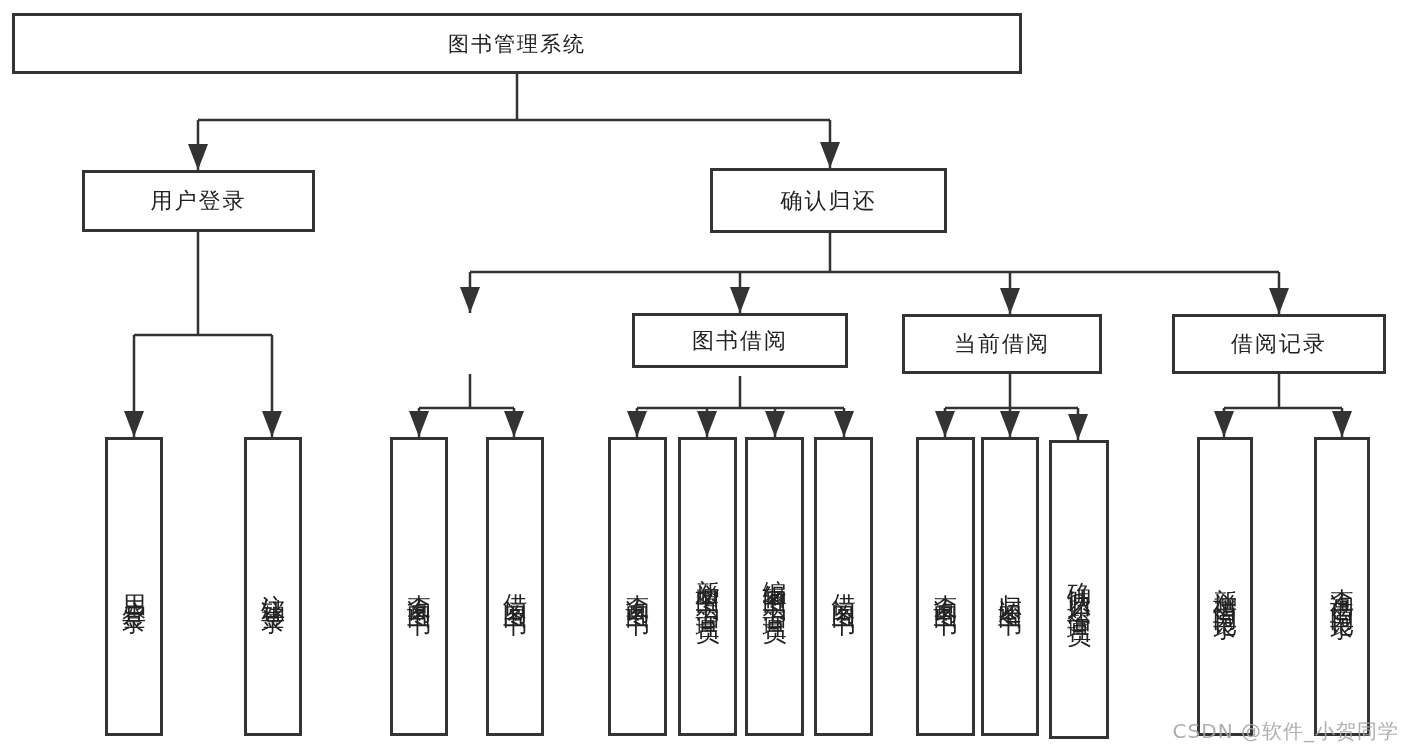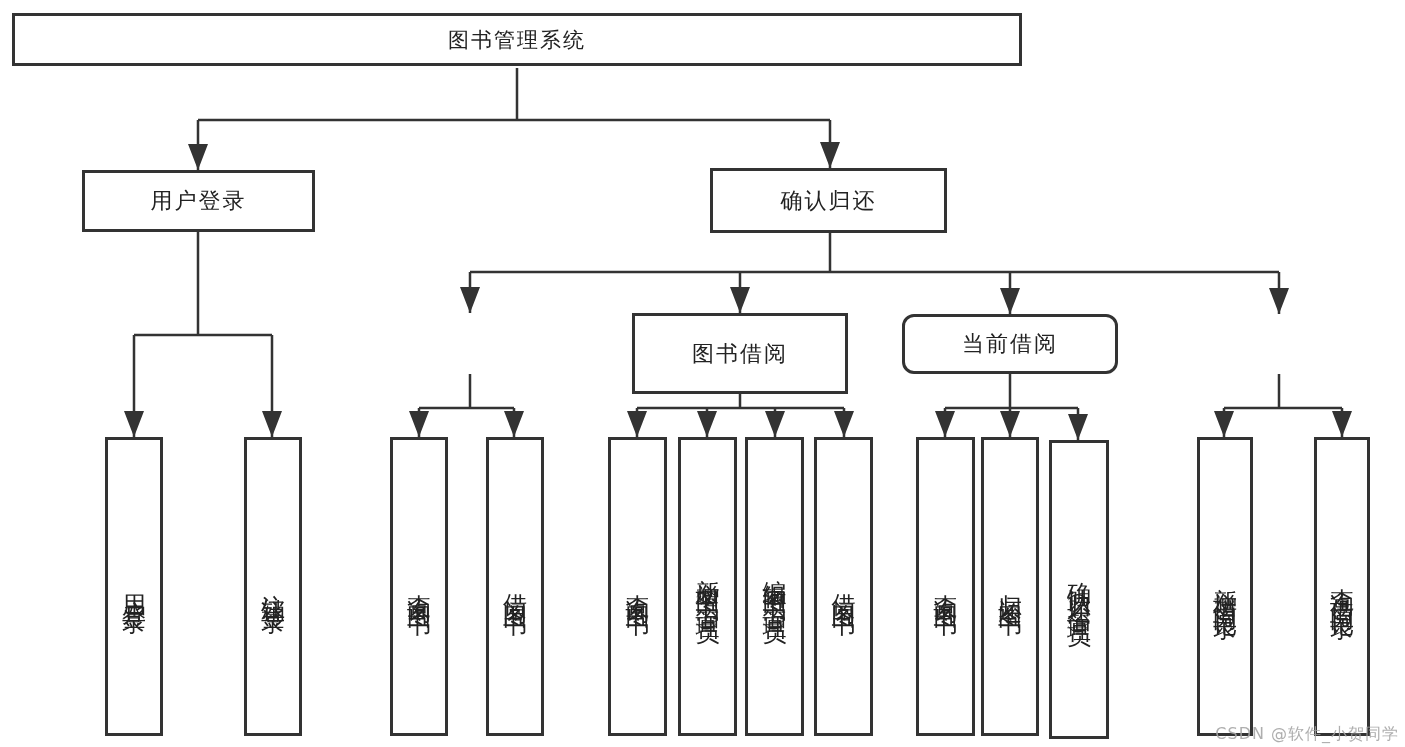--- a/index.html
+++ b/index.html
@@ -23,26 +23,26 @@
     box-sizing: border-box;
     border: 3px solid #333333;
     background: #ffffff;
     display: flex;
     align-items: center;
     justify-content: center;
     font-size: 22px;
     letter-spacing: 2px;
     z-index: 2;
   }
-  #n-root { left: 12px; top: 13px; width: 1010px; height: 53px; font-size: 21px; }
+  #n-root { left: 12px; top: 13px; width: 1010px; height: 61px; font-size: 21px; }
   #n-user-login     { left: 82px;  top: 170px; width: 233px; height: 62px; }
   #n-book-mgmt      { left: 710px; top: 168px; width: 237px; height: 65px; }
   #n-new-book-rec   { left: 362px;  top: 313px; width: 216px; height: 61px; }
-  #n-book-borrow    { left: 632px;  top: 313px; width: 216px; height: 81px; }
-  #n-current-borrow { left: 902px;  top: 314px; width: 216px; height: 60px; border-radius: 12px; }
+  #n-book-borrow    { left: 632px;  top: 313px; width: 216px; height: 55px; }
+  #n-current-borrow { left: 902px;  top: 314px; width: 200px; height: 60px; }
   #n-borrow-records { left: 1172px; top: 314px; width: 214px; height: 60px; }
 
   .leaf {
     position: absolute;
     top: 437px;
     height: 299px;
     width: 58px;
     box-sizing: border-box;
     border: 3px solid #333333;
     background: #ffffff;
@@ -70,21 +70,21 @@
   #lf-cur-query  { left: 916px; width: 59px; }
   #lf-cur-return { left: 981px; }
   #lf-cur-confirm{ left: 1049px; width: 60px; top: 440px; }
   #lf-rr-add     { left: 1197px; width: 56px; }
   #lf-rr-query   { left: 1314px; width: 56px; }
 
   .watermark {
     position: absolute;
     right: 6px;
     bottom: 2px;
-    font-size: 16px;
+    font-size: 20px;
     color: rgba(165,165,165,0.9);
     z-index: 3;
     letter-spacing: 1px;
   }
 </style>
 </head>
 <body>
 
 <div class="stage">
 
@@ -117,20 +117,23 @@
   </div>
   <div class="node" id="n-book-mgmt">
     <span>确认归还</span>
   </div>
 
   <div class="node" id="n-book-borrow">
     <span>图书借阅</span>
   </div>
   <div class="node" id="n-current-borrow">
     <span>当前借阅</span>
+  </div>
+  <div class="node" id="n-borrow-records">
+    <span>借阅记录</span>
   </div>
 
   <div class="leaf" id="lf-user-login">
     <span class="vtext">用户登录</span>
   </div>
   <div class="leaf" id="lf-logout">
     <span class="vtext">注销登录</span>
   </div>
 
   <div class="leaf" id="lf-rec-query">

